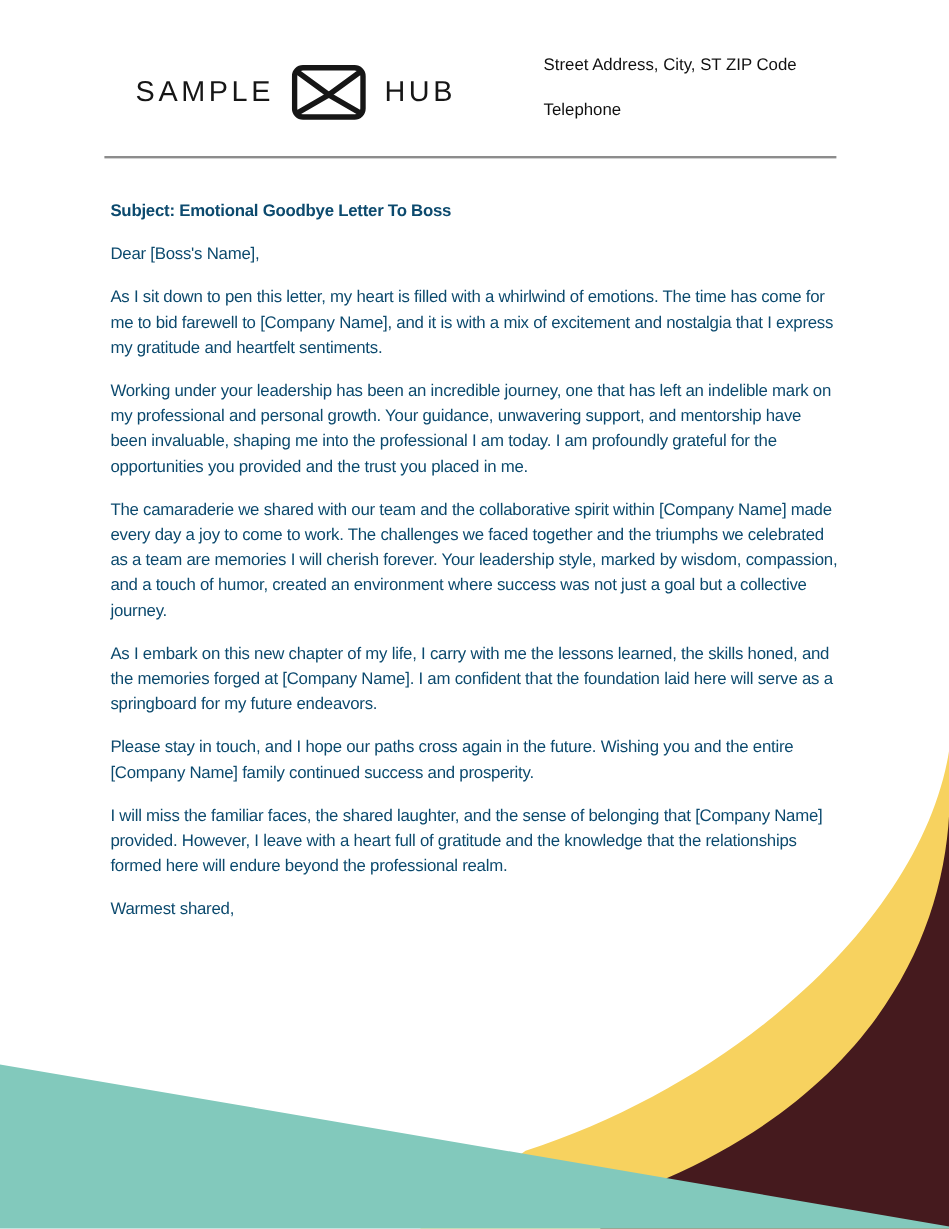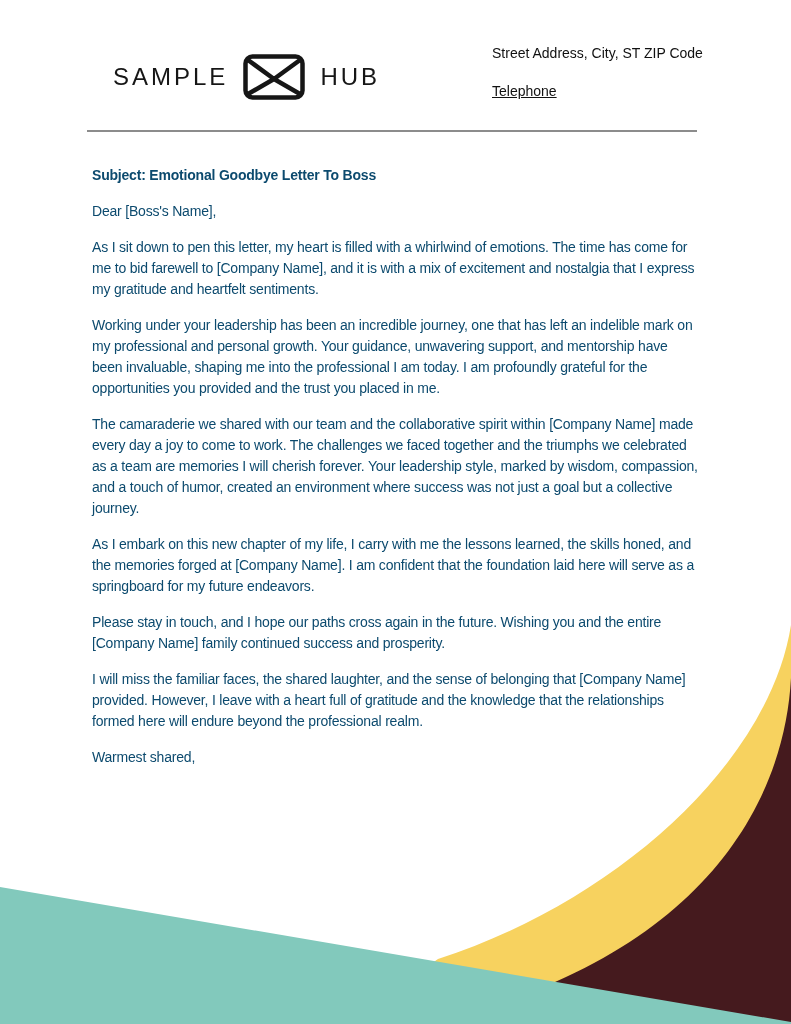--- a/index.html
+++ b/index.html
@@ -32,24 +32,23 @@
     line-height: 1;
   }
   .logo-envelope { display: block; }
 
   .contact {
     position: absolute;
     left: 453px;
     top: 46px;
     font-size: 14px;
     color: #111111;
-    margin-left: 39px;
   }
   .contact .line { line-height: 15px; }
-  .contact .line + .line { margin-top: 23px; text-decoration: underline; }
+  .contact .line + .line { margin-top: 23px; }
 
   .divider {
     position: absolute;
     left: 87px;
     top: 130px;
     width: 610px;
     height: 2px;
     background: #8c8c8c;
   }
 

